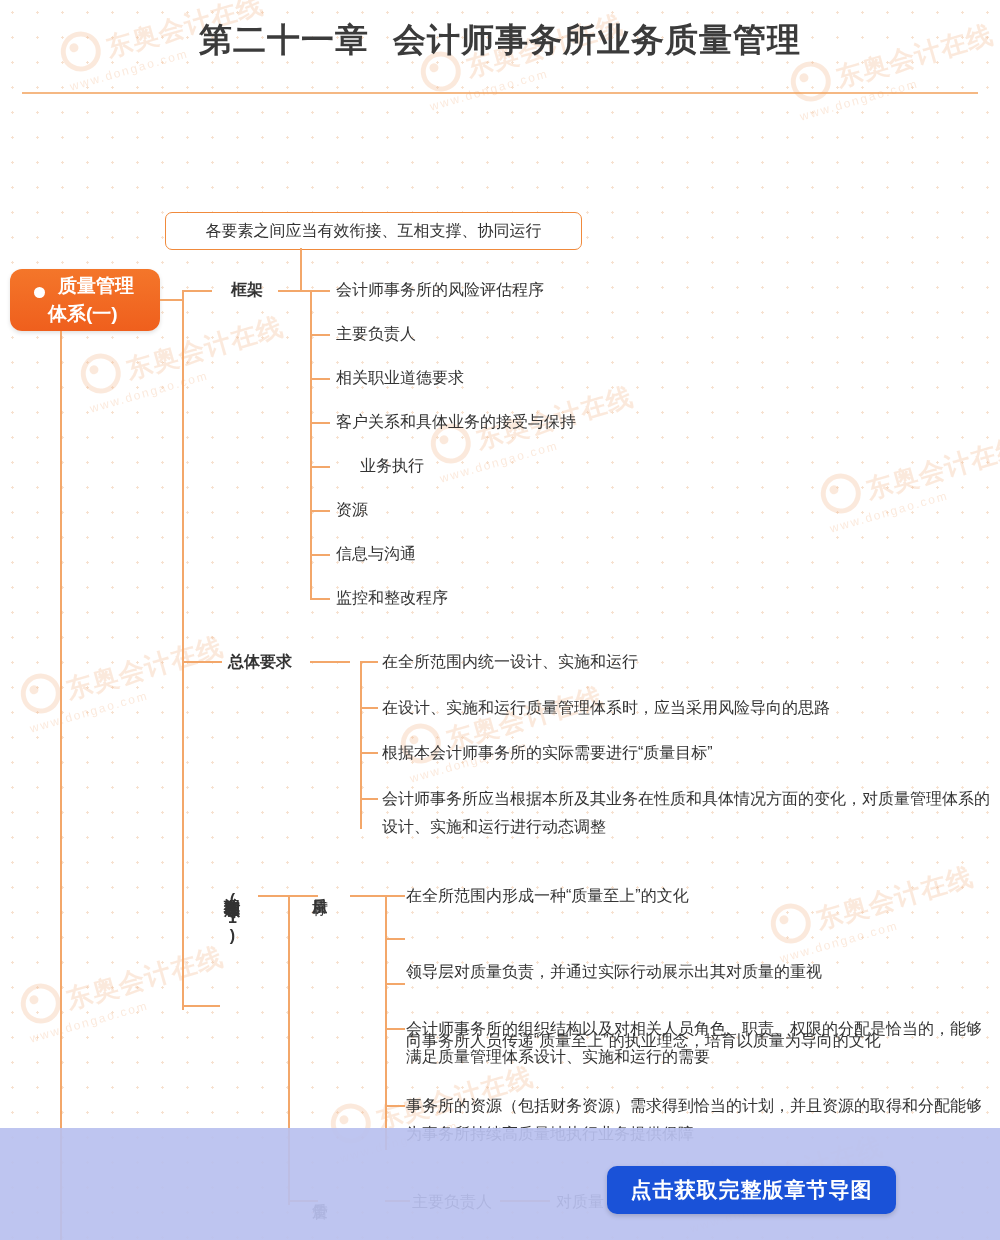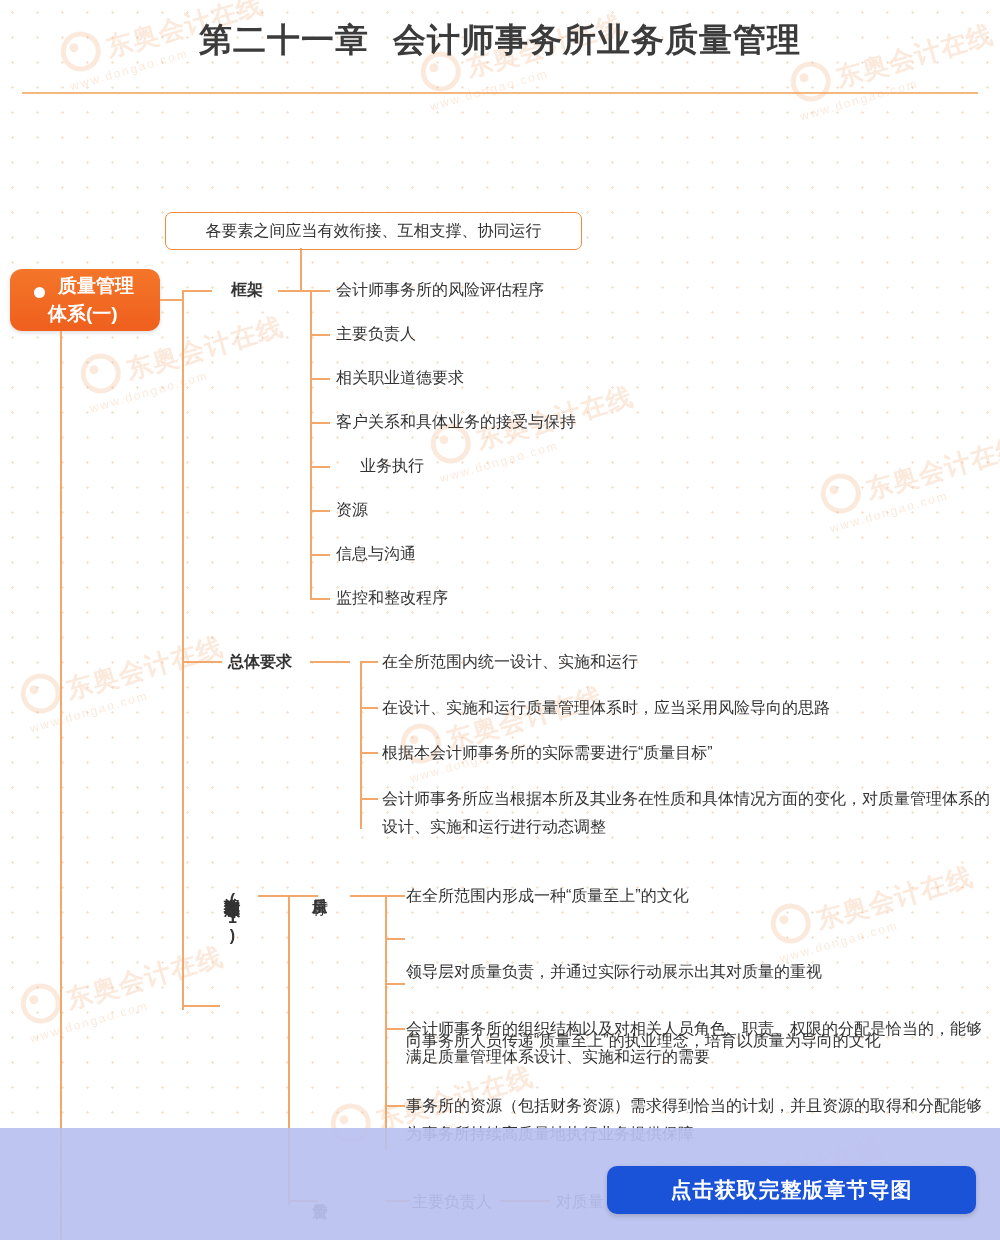--- a/index.html
+++ b/index.html
@@ -88,21 +88,21 @@
   .ln{position:absolute;background:#f3a76a;}
   .lnv{width:1.6px;}
   .lnh{height:1.6px;}
 
   
   .banner{
     position:absolute;left:0;right:0;top:1128px;height:112px;
     background:#b9c0ef;opacity:.92;
   }
   .cta{
-    position:absolute;left:607px;top:1166px;width:369px;height:48px;
+    position:absolute;left:607px;top:1166px;width:289px;height:48px;
     background:#1a52d8;border-radius:10px;color:#fff;
     font-size:21px;font-weight:bold;display:flex;align-items:center;justify-content:center;
     letter-spacing:1px;box-shadow:0 2px 5px rgba(0,0,0,.18);cursor:pointer;
   }
 </style>
 </head>
 <body>
 
 <div class="dots"></div>
 

